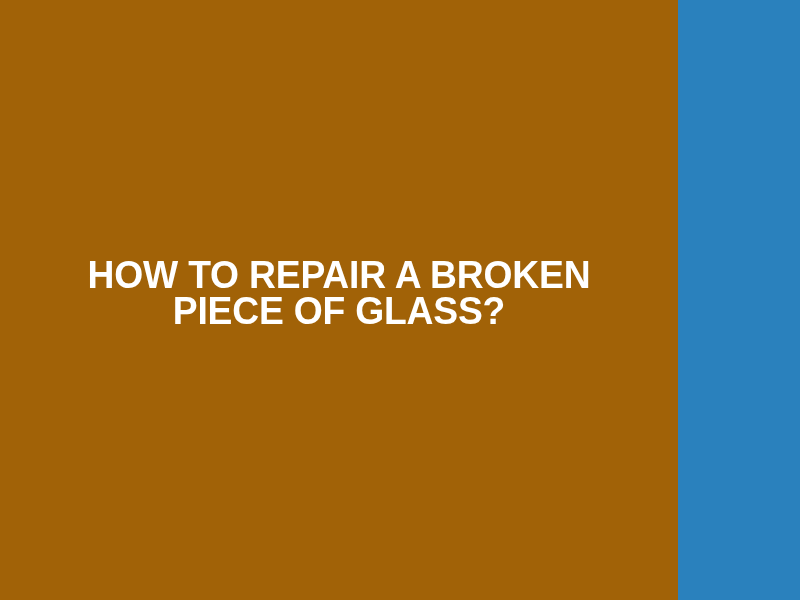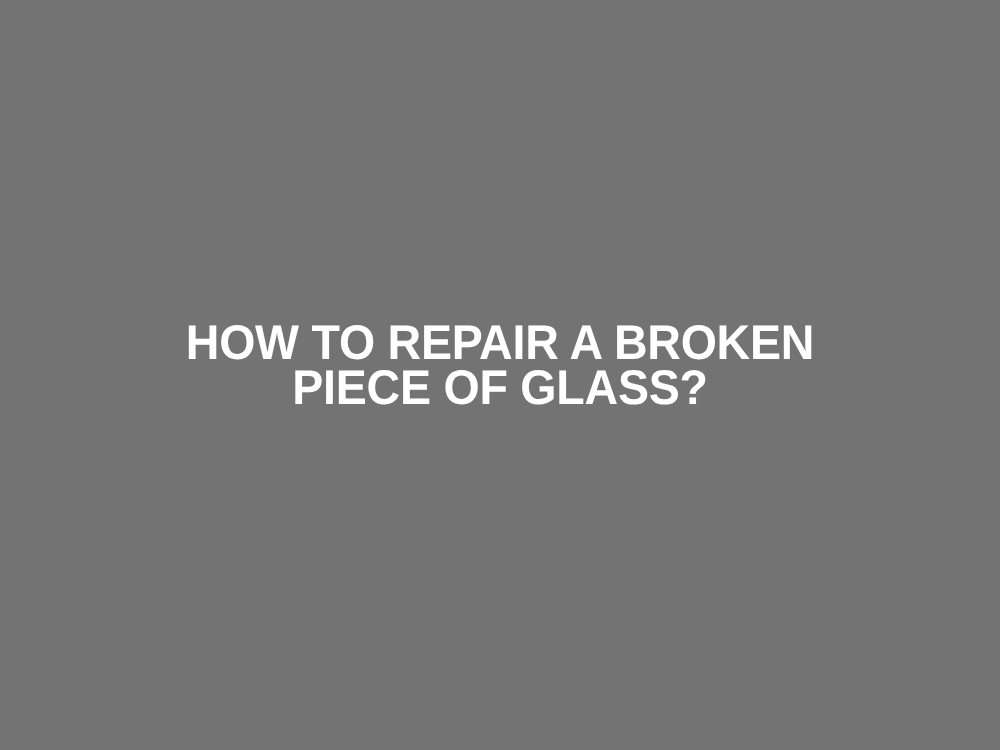--- a/index.html
+++ b/index.html
@@ -12,23 +12,23 @@
     width: 800px;
     height: 600px;
     overflow: hidden;
     font-family: "Liberation Sans", sans-serif;
     background: #2a81bd;
   }
 
   .banner {
     position: relative;
     box-sizing: border-box;
-    width: 800px;
+    width: 678px;
     height: 600px;
-    background-color: #737373;
+    background-color: #a16207;
     display: flex;
     align-items: center;
     justify-content: center;
   }
 
   .title-block {
     width: 640px;
     margin: 0 auto;
     padding: 0 10px;
     box-sizing: border-box;

